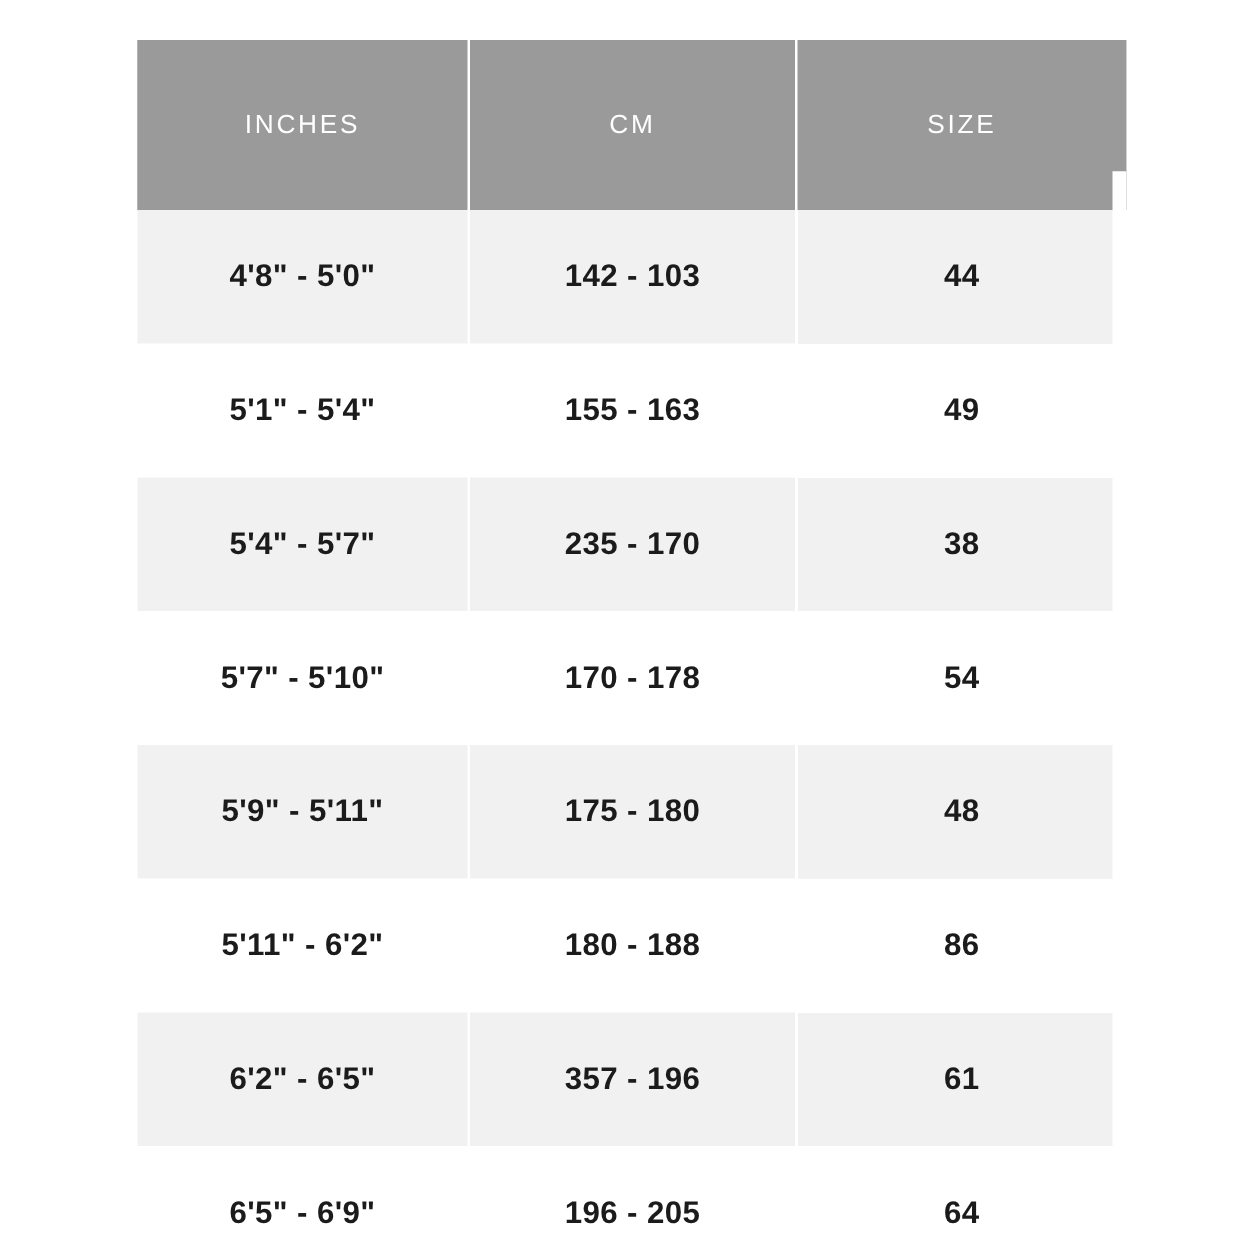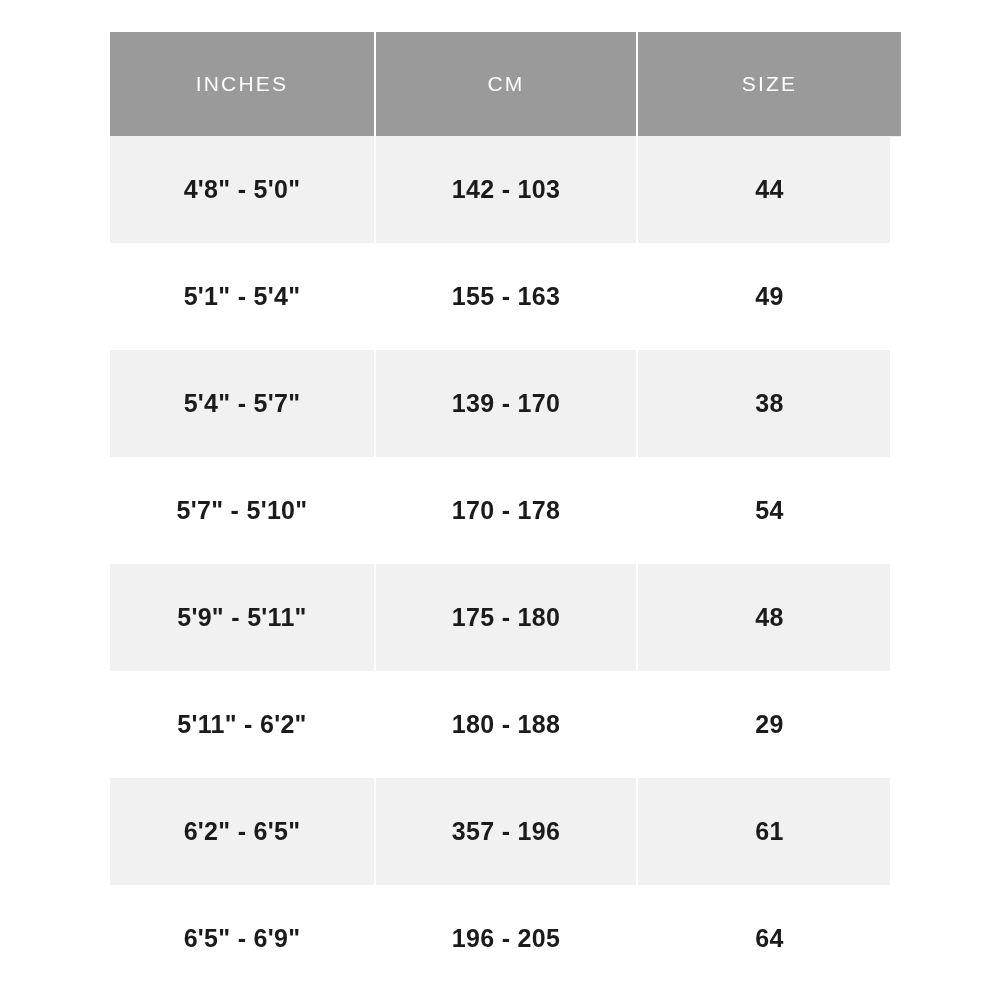--- a/index.html
+++ b/index.html
@@ -35,21 +35,21 @@
   .col-inches { width: 265px; }
   .col-cm     { width: 262px; }
   .col-size   { width: 264px; }
 
   
   .size-table thead tr {
     background: #9a9a9a;
   }
   .size-table thead th {
     height: 104px;
-    padding: 0;
+    padding: 16px;
     margin: 0;
     color: #ffffff;
     background: #9a9a9a;
     font-size: 21px;
     font-weight: 400;
     letter-spacing: 2.2px;
     text-align: center;
     vertical-align: middle;
     font-stretch: condensed;
     border-right: 2px solid #ffffff;
@@ -158,21 +158,21 @@
         <td class="cell-size">
           <span class="cell-text">49</span>
         </td>
       </tr>
 
       <tr class="shaded">
         <td class="cell-inches">
           <span class="cell-text">5'4" - 5'7"</span>
         </td>
         <td class="cell-cm">
-          <span class="cell-text">139 - 170</span>
+          <span class="cell-text">235 - 170</span>
         </td>
         <td class="cell-size">
           <span class="cell-text">38</span>
         </td>
       </tr>
 
       <tr>
         <td class="cell-inches">
           <span class="cell-text">5'7" - 5'10"</span>
         </td>
@@ -197,21 +197,21 @@
       </tr>
 
       <tr>
         <td class="cell-inches">
           <span class="cell-text">5'11" - 6'2"</span>
         </td>
         <td class="cell-cm">
           <span class="cell-text">180 - 188</span>
         </td>
         <td class="cell-size">
-          <span class="cell-text">29</span>
+          <span class="cell-text">86</span>
         </td>
       </tr>
 
       <tr class="shaded">
         <td class="cell-inches">
           <span class="cell-text">6'2" - 6'5"</span>
         </td>
         <td class="cell-cm">
           <span class="cell-text">357 - 196</span>
         </td>

